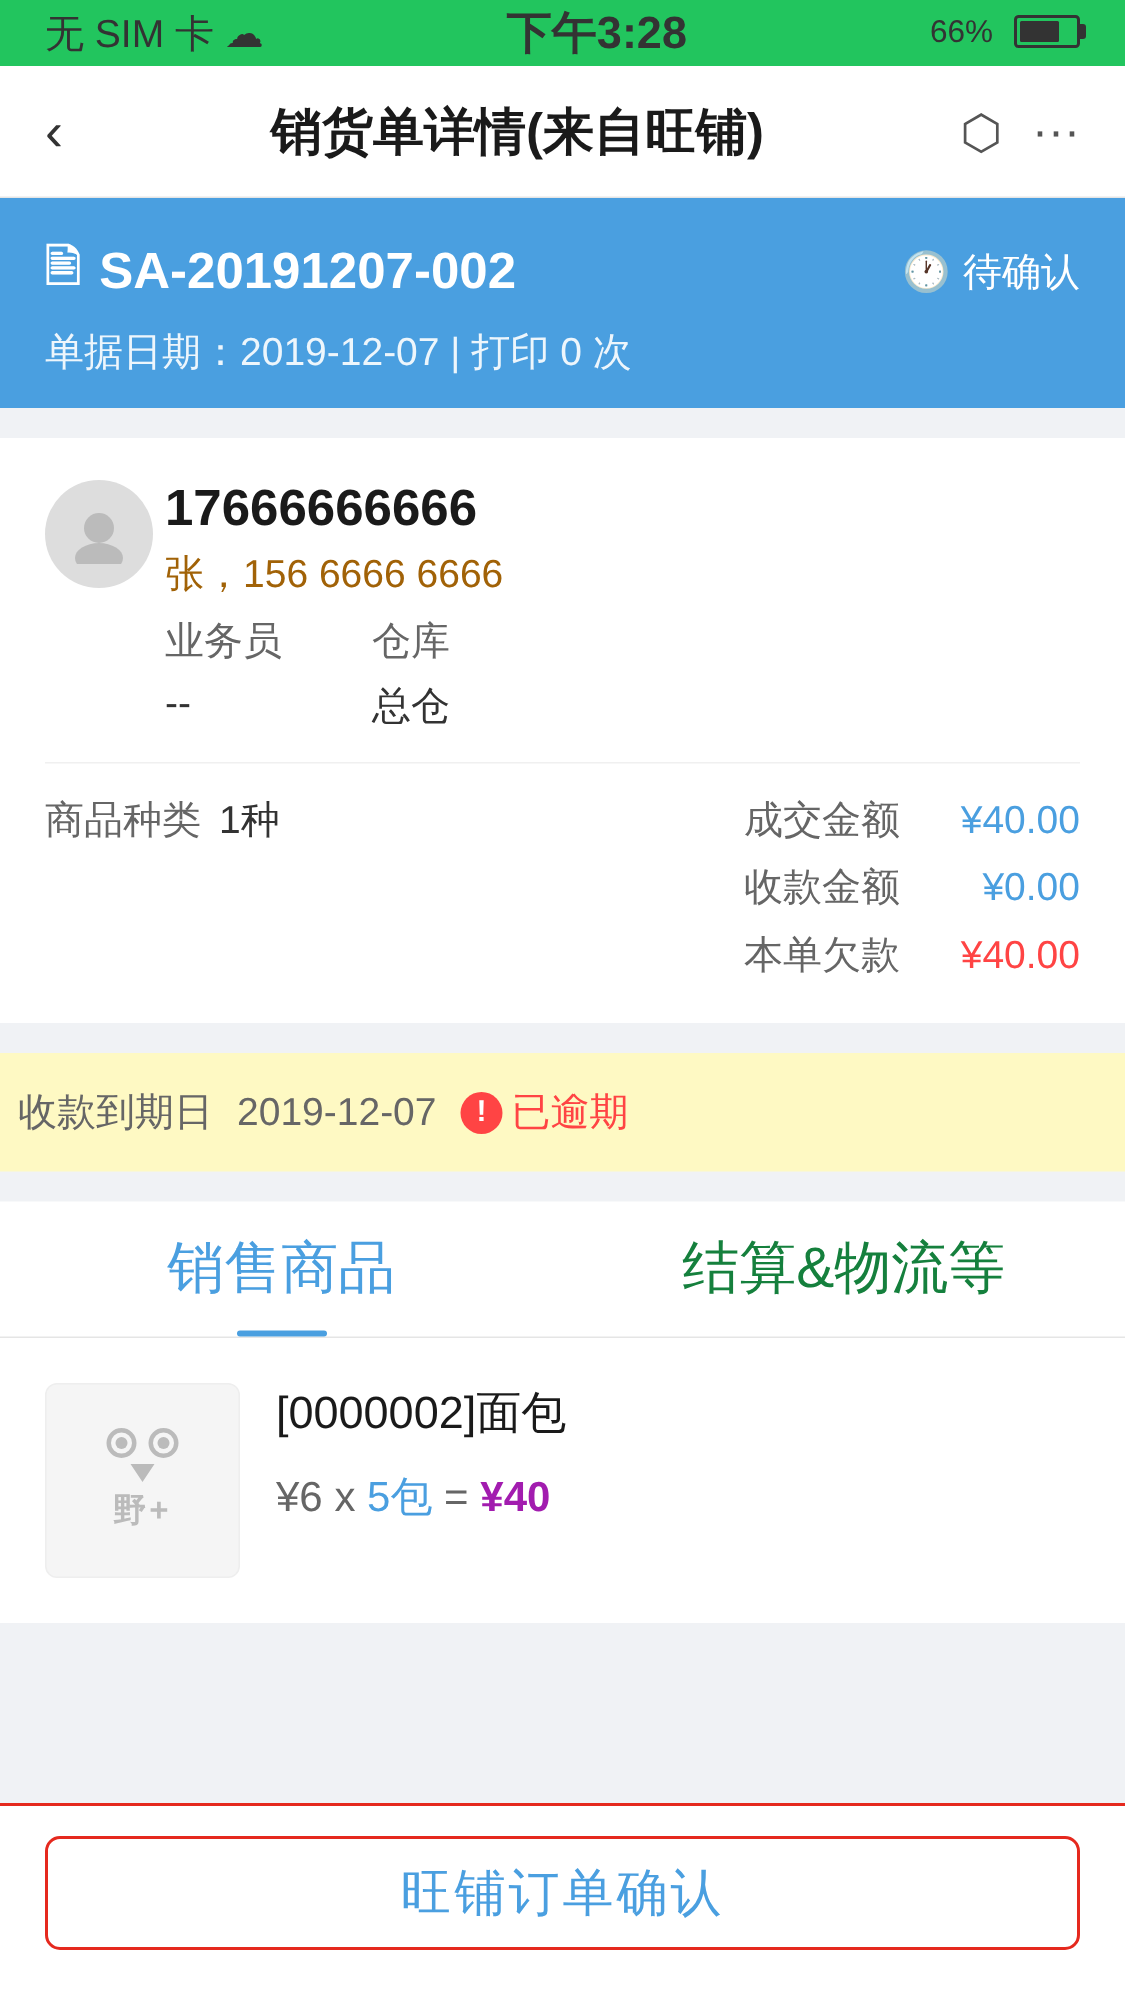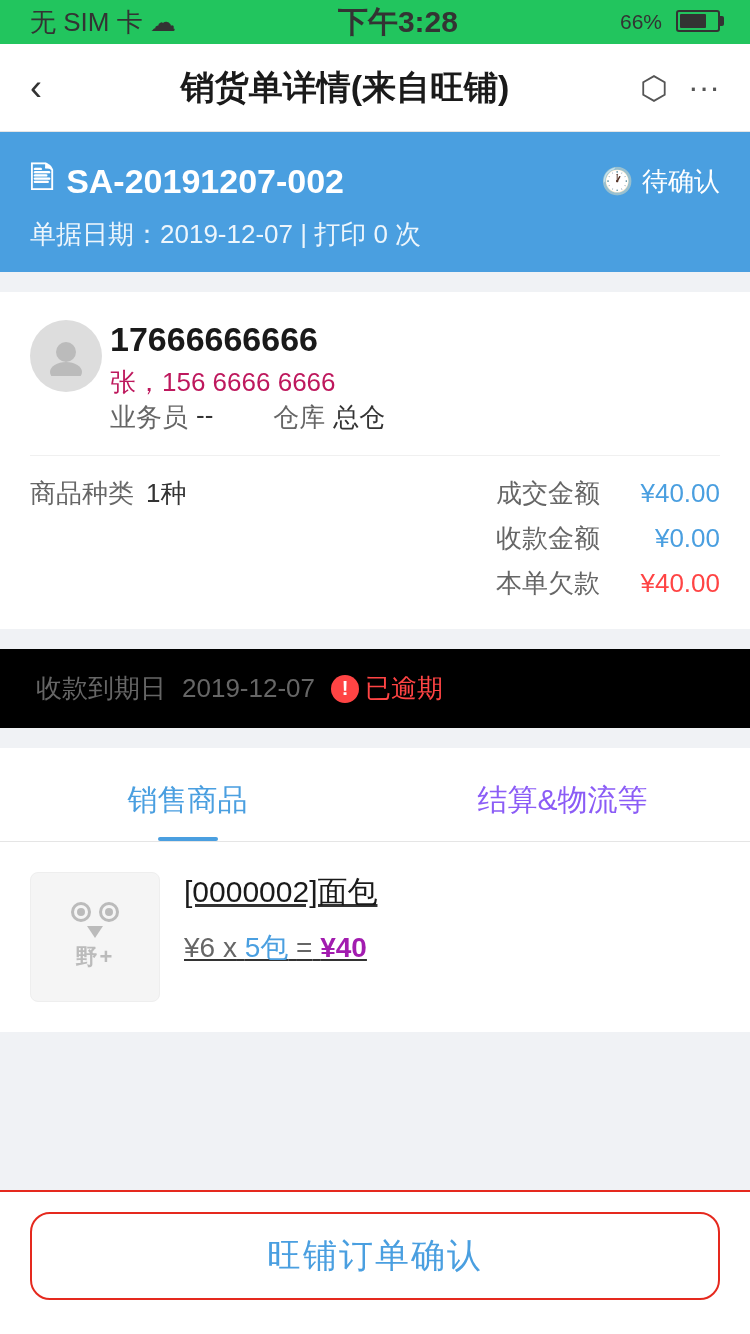--- a/index.html
+++ b/index.html
@@ -141,29 +141,30 @@
     }
     .customer-info { flex: 1; }
     .customer-phone {
       font-size: 34px;
       font-weight: 600;
       color: #1a1a1a;
       margin-bottom: 6px;
     }
     .customer-name {
       font-size: 26px;
-      color: #be185d;
+      color: #a16207;
+      margin-bottom: 10px;
     }
     .customer-meta {
       display: flex;
       gap: 60px;
       font-size: 26px;
       color: #666;
     }
-    .meta-item { display: flex; gap: 8px; }
+    .meta-item { display: flex; gap: 8px; flex-direction: column; }
     .meta-label { color: #666; }
     .meta-value { color: #333; }
 
     .divider {
       height: 1px;
       background: #f0f0f0;
       margin: 20px 0;
     }
 
     
@@ -193,23 +194,23 @@
       align-items: center;
       margin-bottom: 10px;
     }
     .amount-row:last-child { margin-bottom: 0; }
     .amount-label { color: #666; }
     .amount-value { color: #4a9fe0; font-weight: 500; min-width: 100px; text-align: right; }
     .amount-value.red { color: #f44; }
 
     
     .due-date-card {
-      background: #000000;
+      background: #fef9c3;
       margin-bottom: 20px;
-      padding: 22px 36px;
+      padding: 22px 12px;
       font-size: 26px;
       color: #666;
       display: flex;
       align-items: center;
       gap: 16px;
     }
     .overdue-badge {
       display: flex; align-items: center; gap: 6px;
       color: #ff4444;
       font-size: 26px;
@@ -227,31 +228,31 @@
     
     .tabs-container {
       background: #fff;
       display: flex;
       border-bottom: 1px solid #e5e5e5;
       margin-bottom: 0;
     }
     .tab-item {
       flex: 1;
       text-align: center;
-      padding: 32px 0 20px;
-      font-size: 30px;
+      padding: 19px 0 20px;
+      font-size: 38px;
       cursor: pointer;
       position: relative;
     }
     .tab-item.active {
       color: #4a9fe0;
       font-weight: 500;
     }
     .tab-item.inactive {
-      color: #8b5cf6;
+      color: #15803d;
     }
     .tab-underline {
       position: absolute;
       bottom: 0; left: 50%;
       transform: translateX(-50%);
       width: 60px; height: 4px;
       background: #4a9fe0;
       border-radius: 2px;
     }
 
@@ -299,21 +300,21 @@
       border-left: 8px solid transparent;
       border-right: 8px solid transparent;
       border-top: 12px solid #bbb;
     }
     .owl-text {
       font-size: 22px;
       color: #bbb;
       font-weight: 600;
       letter-spacing: 2px;
     }
-    .product-info { flex: 1; text-decoration: underline; }
+    .product-info { flex: 1; }
     .product-name {
       font-size: 30px;
       color: #1a1a1a;
       font-weight: 500;
       margin-bottom: 16px;
     }
     .product-price-row {
       font-size: 28px;
       color: #666;
     }
@@ -331,24 +332,24 @@
       position: fixed;
       bottom: 0;
       left: 0;
       width: 750px;
       background: #fff;
       padding: 20px 30px 34px;
       border-top: 2px solid #e5291e;
     }
     .confirm-button {
       width: 100%;
-      height: 88px;
+      height: 76px;
       background: #fff;
       border: 2px solid #e5291e;
-      border-radius: 20px;
+      border-radius: 10px;
       font-size: 34px;
       color: #4a9fe0;
       font-weight: 500;
       cursor: pointer;
       letter-spacing: 2px;
     }
   </style>
 </head>
 <body>
 

